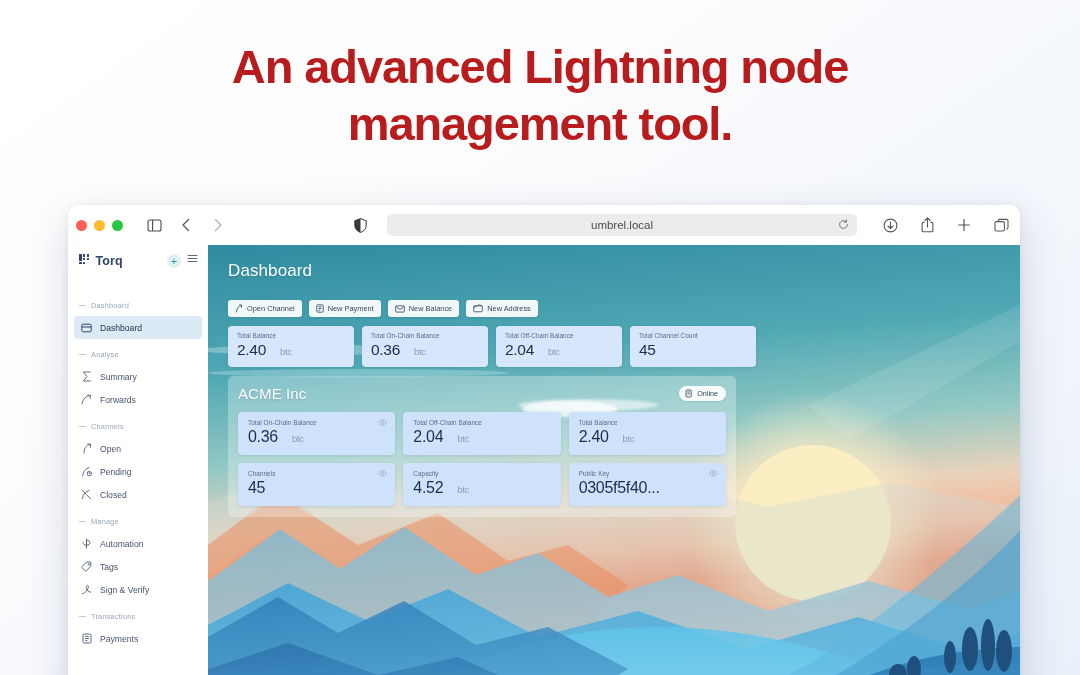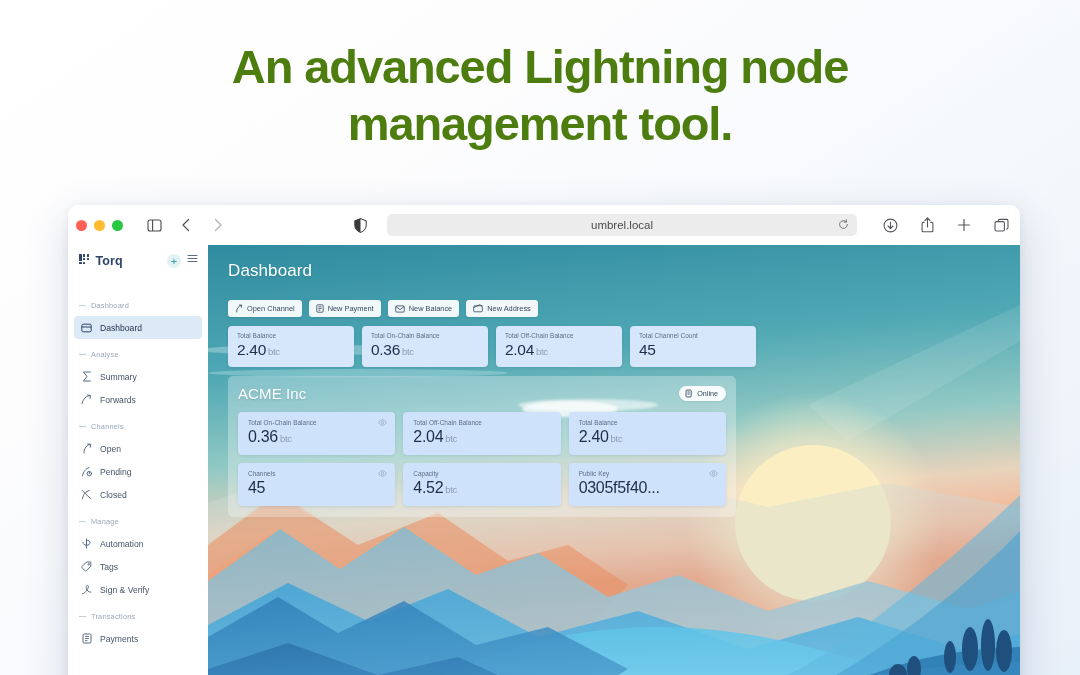--- a/index.html
+++ b/index.html
@@ -9,21 +9,21 @@
     overflow: hidden;
     font-family: "Liberation Sans", sans-serif;
     background: linear-gradient(145deg, #ffffff 0%, #fdfdfe 30%, #f2f6fb 70%, #e8f0f9 100%);
     position: relative;
   }
 
   
   .headline {
     text-align: center;
     padding-top: 38px;
-    color: #4d7c0f;
+    color: #b91c1c;
     font-weight: bold;
     font-size: 47px;
     line-height: 1.22;
     letter-spacing: -1.1px;
   }
   .headline .l2 { display: block; }
 
   
   .browser {
     position: absolute;
@@ -198,21 +198,21 @@
     font-size: 6.4px; color: #5b6c86;
     margin-bottom: 2px;
     letter-spacing: .05px;
     white-space: nowrap;
   }
   .stat-value {
     font-size: 15.5px; color: #1e2e49;
     letter-spacing: -.3px;
     white-space: nowrap;
   }
-  .stat-value .unit { font-size: 9.5px; color: #8e9cb0; margin-left: 2px; }
+  .stat-value .unit { font-size: 9.5px; color: #8e9cb0; margin-left: 14px; }
   .eye {
     position: absolute; right: 8px; top: 7px;
     color: #8fa2bd; opacity: .85;
   }
   .eye svg { display: block; }
 
   
   .node-panel {
     margin: 9px 0 0 6px;
     width: 508px;

